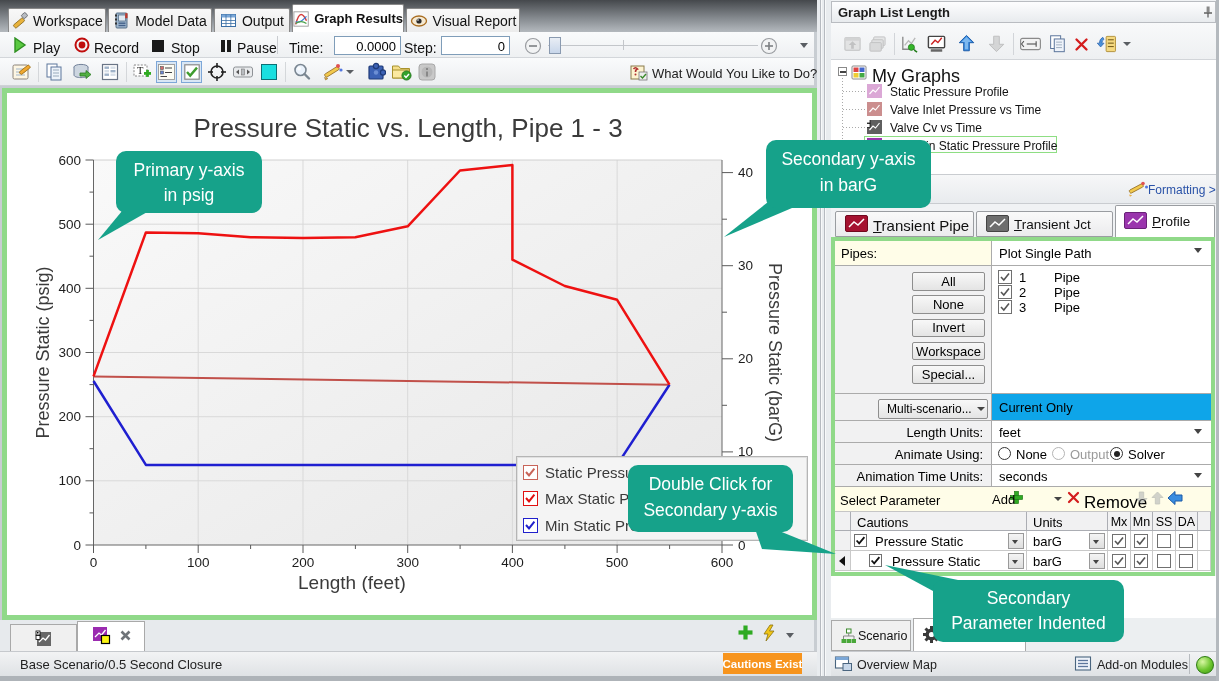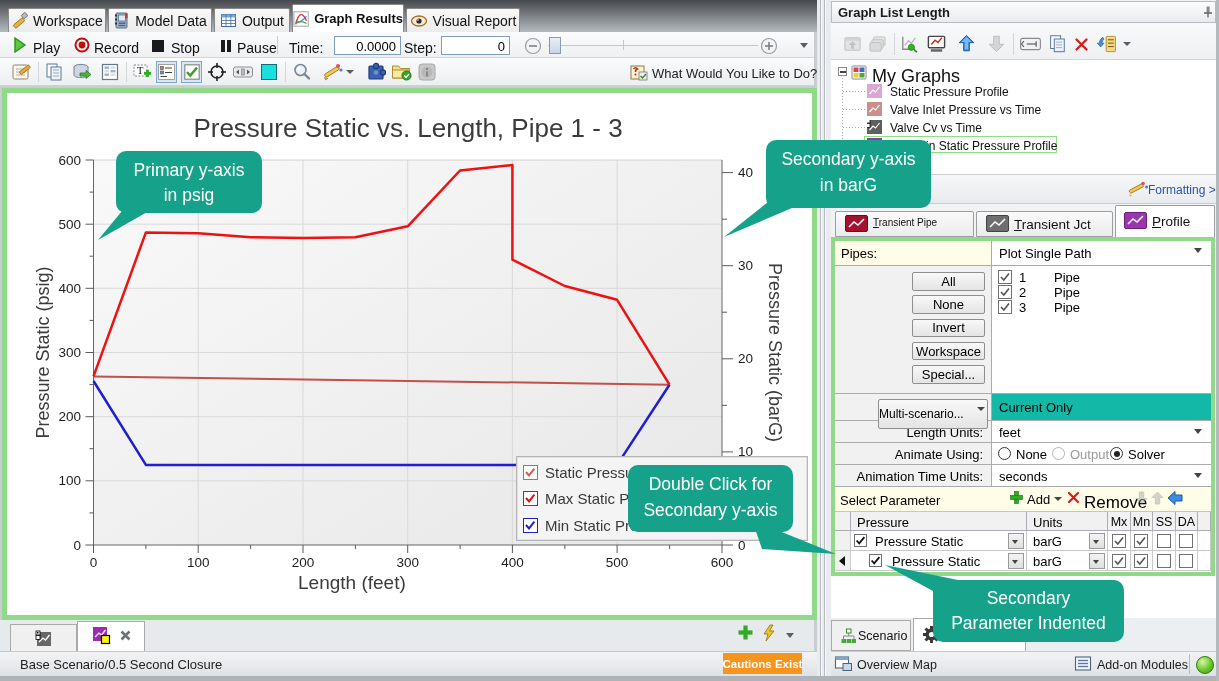--- a/index.html
+++ b/index.html
@@ -579,21 +579,21 @@
   </div>
 <div class="a" style="left:1148px;top:183px;font-size:12px;color:#2a52a8;white-space:nowrap">Formatting &gt;</div>
 
 <div class="a" style="left:835px;top:211px;width:139px;height:26px;background:linear-gradient(#fafafa,#ebebed);border:1px solid #9a9da1;border-radius:2px 2px 0 0"></div>
 <div class="a" style="left:845px;top:215px">
     <svg width="23" height="17" viewBox="0 0 23 17">
       <rect x="0.5" y="0.5" width="22" height="16" rx="1.5" fill="#a51230" stroke="#70091e"></rect>
       <path d="M4 12 l5 -5 l4 3 l6 -6" fill="none" stroke="#fff" stroke-width="1.5"></path>
     </svg>
   </div>
-<div class="a" style="left:873px;top:217px;font-size:10px;color:#111"><u>T</u>ransient Pipe</div>
+<div class="a" style="left:873px;top:217px;font-size:15px;color:#111"><u>T</u>ransient Pipe</div>
 <div class="a" style="left:976px;top:211px;width:137px;height:26px;background:linear-gradient(#fafafa,#ebebed);border:1px solid #9a9da1;border-radius:2px 2px 0 0"></div>
 <div class="a" style="left:986px;top:215px">
     <svg width="23" height="17" viewBox="0 0 23 17">
       <rect x="0.5" y="0.5" width="22" height="16" rx="1.5" fill="#6e6e6e" stroke="#444"></rect>
       <path d="M4 12 l5 -5 l4 3 l6 -6" fill="none" stroke="#fff" stroke-width="1.5"></path>
     </svg>
   </div>
 <div class="a" style="left:1014px;top:217px;font-size:13.5px;color:#111"><u>T</u>ransient Jct</div>
 <div class="a" style="left:1115px;top:205px;width:100px;height:32px;background:#fff;border:1px solid #9a9da1;border-bottom:none;border-radius:2px 2px 0 0;z-index:2"></div>
 <div class="a" style="left:1124px;top:212px;z-index:2">
@@ -630,23 +630,23 @@
 <div class="a" style="left:1019px;top:285px;font-size:13px;z-index:3">2</div>
 <div class="a" style="left:1054px;top:285px;font-size:13px;z-index:3">Pipe</div>
 <div class="cb" style="left:998px;top:300px;z-index:3">
     <svg width="12" height="12" viewBox="0 0 12 12">
       <path d="M2 6 l2.8 3 L10 2.6" fill="none" stroke="#555" stroke-width="1.6"></path>
     </svg>
   </div>
 <div class="a" style="left:1019px;top:300px;font-size:13px;z-index:3">3</div>
 <div class="a" style="left:1054px;top:300px;font-size:13px;z-index:3">Pipe</div>
 <div class="a" style="left:835px;top:394px;width:157px;height:27px;background:#f1f1f2;border-right:1px solid #ababab;border-bottom:1px solid #ababab;z-index:2"></div>
-<div class="btn3d" style="left:878px;top:399px;width:110px;height:30px;z-index:3;justify-content:flex-start;font-size:12px">Multi-scenario...</div>
+<div class="btn3d" style="left:878px;top:399px;width:110px;height:20px;z-index:3;justify-content:flex-start;padding-left:8px;font-size:12px">Multi-scenario...</div>
 <div class="a" style="left:977px;top:407px;width:0;height:0;border-left:4px solid transparent;border-right:4px solid transparent;border-top:4.5px solid #444;z-index:4"></div>
-<div class="a" style="left:992px;top:394px;width:219px;height:27px;background:#14b8a6;border-bottom:1px solid #ababab;font-size:13px;padding:6px 0 0 7px;z-index:2">Current Only</div>
+<div class="a" style="left:992px;top:394px;width:219px;height:27px;background:#0ea5e9;border-bottom:1px solid #ababab;font-size:13px;padding:6px 0 0 7px;z-index:2">Current Only</div>
 <div class="a" style="left:835px;top:421px;width:157px;height:22px;background:#f1f1f2;border-right:1px solid #ababab;border-bottom:1px solid #ababab;font-size:13px;text-align:right;padding:4px 8px 0 0;z-index:2">Length Units:</div>
 <div class="a" style="left:992px;top:421px;width:219px;height:22px;background:#fff;border-bottom:1px solid #ababab;font-size:13px;padding:4px 0 0 7px;z-index:2">feet</div>
 <div class="a" style="left:1194px;top:429px;width:0;height:0;border-left:4.5px solid transparent;border-right:4.5px solid transparent;border-top:5px solid #444;z-index:3"></div>
 <div class="a" style="left:835px;top:443px;width:157px;height:22px;background:#f1f1f2;border-right:1px solid #ababab;border-bottom:1px solid #ababab;font-size:13px;text-align:right;padding:4px 8px 0 0;z-index:2">Animate Using:</div>
 <div class="a" style="left:992px;top:443px;width:219px;height:22px;background:#fff;border-bottom:1px solid #ababab;z-index:2"></div>
 <div class="a" style="left:998px;top:447px;width:13px;height:13px;border:1px solid #333;border-radius:50%;background:#fff;z-index:3"></div>
 <div class="a" style="left:1016px;top:447px;font-size:13px;z-index:3">None</div>
 <div class="a" style="left:1052px;top:447px;width:13px;height:13px;border:1px solid #b5b5b5;border-radius:50%;background:#fff;z-index:3"></div>
 <div class="a" style="left:1070px;top:447px;font-size:13px;color:#9a9a9a;z-index:3">Output</div>
 <div class="a" style="left:1110px;top:447px;width:13px;height:13px;border:1px solid #333;border-radius:50%;background:#fff;z-index:3"></div>
@@ -655,21 +655,21 @@
 <div class="a" style="left:835px;top:465px;width:157px;height:22px;background:#f1f1f2;border-right:1px solid #ababab;border-bottom:1px solid #ababab;font-size:13px;text-align:right;padding:4px 8px 0 0;z-index:2">Animation Time Units:</div>
 <div class="a" style="left:992px;top:465px;width:219px;height:22px;background:#fff;border-bottom:1px solid #ababab;font-size:13px;padding:4px 0 0 7px;z-index:2">seconds</div>
 <div class="a" style="left:1194px;top:473px;width:0;height:0;border-left:4.5px solid transparent;border-right:4.5px solid transparent;border-top:5px solid #444;z-index:3"></div>
 <div class="a" style="left:835px;top:487px;width:376px;height:25px;background:#fffde8;border-bottom:1px solid #c6c6c6;font-size:13px;padding:6px 0 0 5px;z-index:2">Select Parameter</div>
 <div class="a" style="left:1009px;top:490px;z-index:3">
     <svg width="15" height="15" viewBox="0 0 15 15">
       <rect x="5.6" y="1.5" width="3.8" height="12" fill="#2faa22" stroke="#1d7a14" stroke-width="0.7"></rect>
       <rect x="1.5" y="5.6" width="12" height="3.8" fill="#2faa22" stroke="#1d7a14" stroke-width="0.7"></rect>
     </svg>
   </div>
-<div class="a" style="left:1027px;top:492px;font-size:13px;z-index:3">Add</div>
+<div class="a" style="left:992px;top:492px;font-size:13px;z-index:3">Add</div>
 <div class="a" style="left:1054px;top:497px;width:0;height:0;border-left:4px solid transparent;border-right:4px solid transparent;border-top:4.5px solid #444;z-index:3"></div>
 <div class="a" style="left:1067px;top:491px;z-index:3">
     <svg width="13" height="13" viewBox="0 0 13 13">
       <path d="M2 2 L11 11 M11 2 L2 11" stroke="#d41d1d" stroke-width="2.2" stroke-linecap="round"></path>
     </svg>
   </div>
 <div class="a" style="left:1084px;top:492.5px;font-size:17px;z-index:3">Remove</div>
 <div class="a" style="left:1134px;top:490px;opacity:0.45;z-index:3">
     <svg width="15" height="16" viewBox="0 0 15 16">
       <path d="M7.5 14 L2 8.5 h3.3 V2 h4.4 v6.5 H13 z" fill="#9aa0a6" stroke="#7a8086" stroke-width="0.8"></path>
@@ -680,21 +680,21 @@
       <path d="M7.5 2 L13 7.5 H9.7 V14 H5.3 V7.5 H2 z" fill="#9aa0a6" stroke="#7a8086" stroke-width="0.8"></path>
     </svg>
   </div>
 <div class="a" style="left:1166px;top:490px;z-index:3">
     <svg width="18" height="16" viewBox="0 0 18 16">
       <path d="M2 8 L9 1.5 v3.5 h7 v6 H9 v3.5 z" fill="#3a8de0" stroke="#1b5ba8" stroke-width="1"></path>
     </svg>
   </div>
 
 <div class="cell" style="left:835px;top:512px;width:16px;height:19px;background:#f1f1f2;z-index:2"></div>
-<div class="cell" style="left:851px;top:512px;width:176px;height:19px;background:#f1f1f2;padding:2.5px 0 0 6px;z-index:2">Pressure</div>
+<div class="cell" style="left:851px;top:512px;width:176px;height:19px;background:#f1f1f2;padding:2.5px 0 0 6px;z-index:2">Cautions</div>
 <div class="cell" style="left:1027px;top:512px;width:81px;height:19px;background:#f1f1f2;padding:2.5px 0 0 6px;z-index:2">Units</div>
 <div class="cell" style="left:1108px;top:512px;width:23px;height:19px;background:#f1f1f2;padding:2.5px 0 0 0;text-align:center;font-size:12.5px;z-index:2">Mx</div>
 <div class="cell" style="left:1131px;top:512px;width:22px;height:19px;background:#f1f1f2;padding:2.5px 0 0 0;text-align:center;font-size:12.5px;z-index:2">Mn</div>
 <div class="cell" style="left:1153px;top:512px;width:23px;height:19px;background:#f1f1f2;padding:2.5px 0 0 0;text-align:center;font-size:12.5px;z-index:2">SS</div>
 <div class="cell" style="left:1176px;top:512px;width:22px;height:19px;background:#f1f1f2;padding:2.5px 0 0 0;text-align:center;font-size:12.5px;z-index:2">DA</div>
 <div class="cell" style="left:1198px;top:512px;width:13px;height:19px;background:#f1f1f2;z-index:2"></div>
 
 <div class="cell" style="left:835px;top:531px;width:16px;height:20px;background:#f1f1f2;border-color:#c9c9c9;z-index:2"></div>
 <div class="cell" style="left:851px;top:531px;width:176px;height:20px;background:#fff;border-color:#c9c9c9;z-index:2"></div>
 <div class="cb" style="left:854px;top:534px;width:13px;height:13px;z-index:3">

